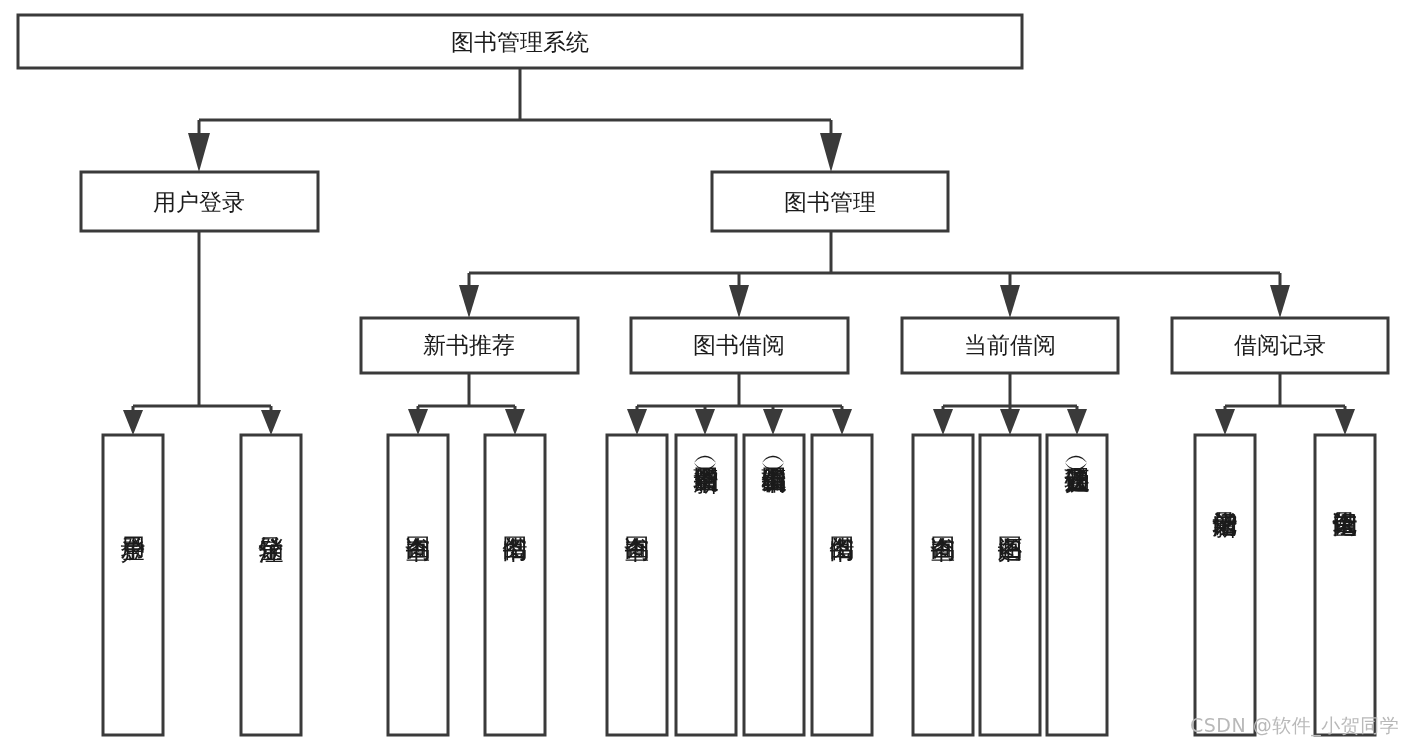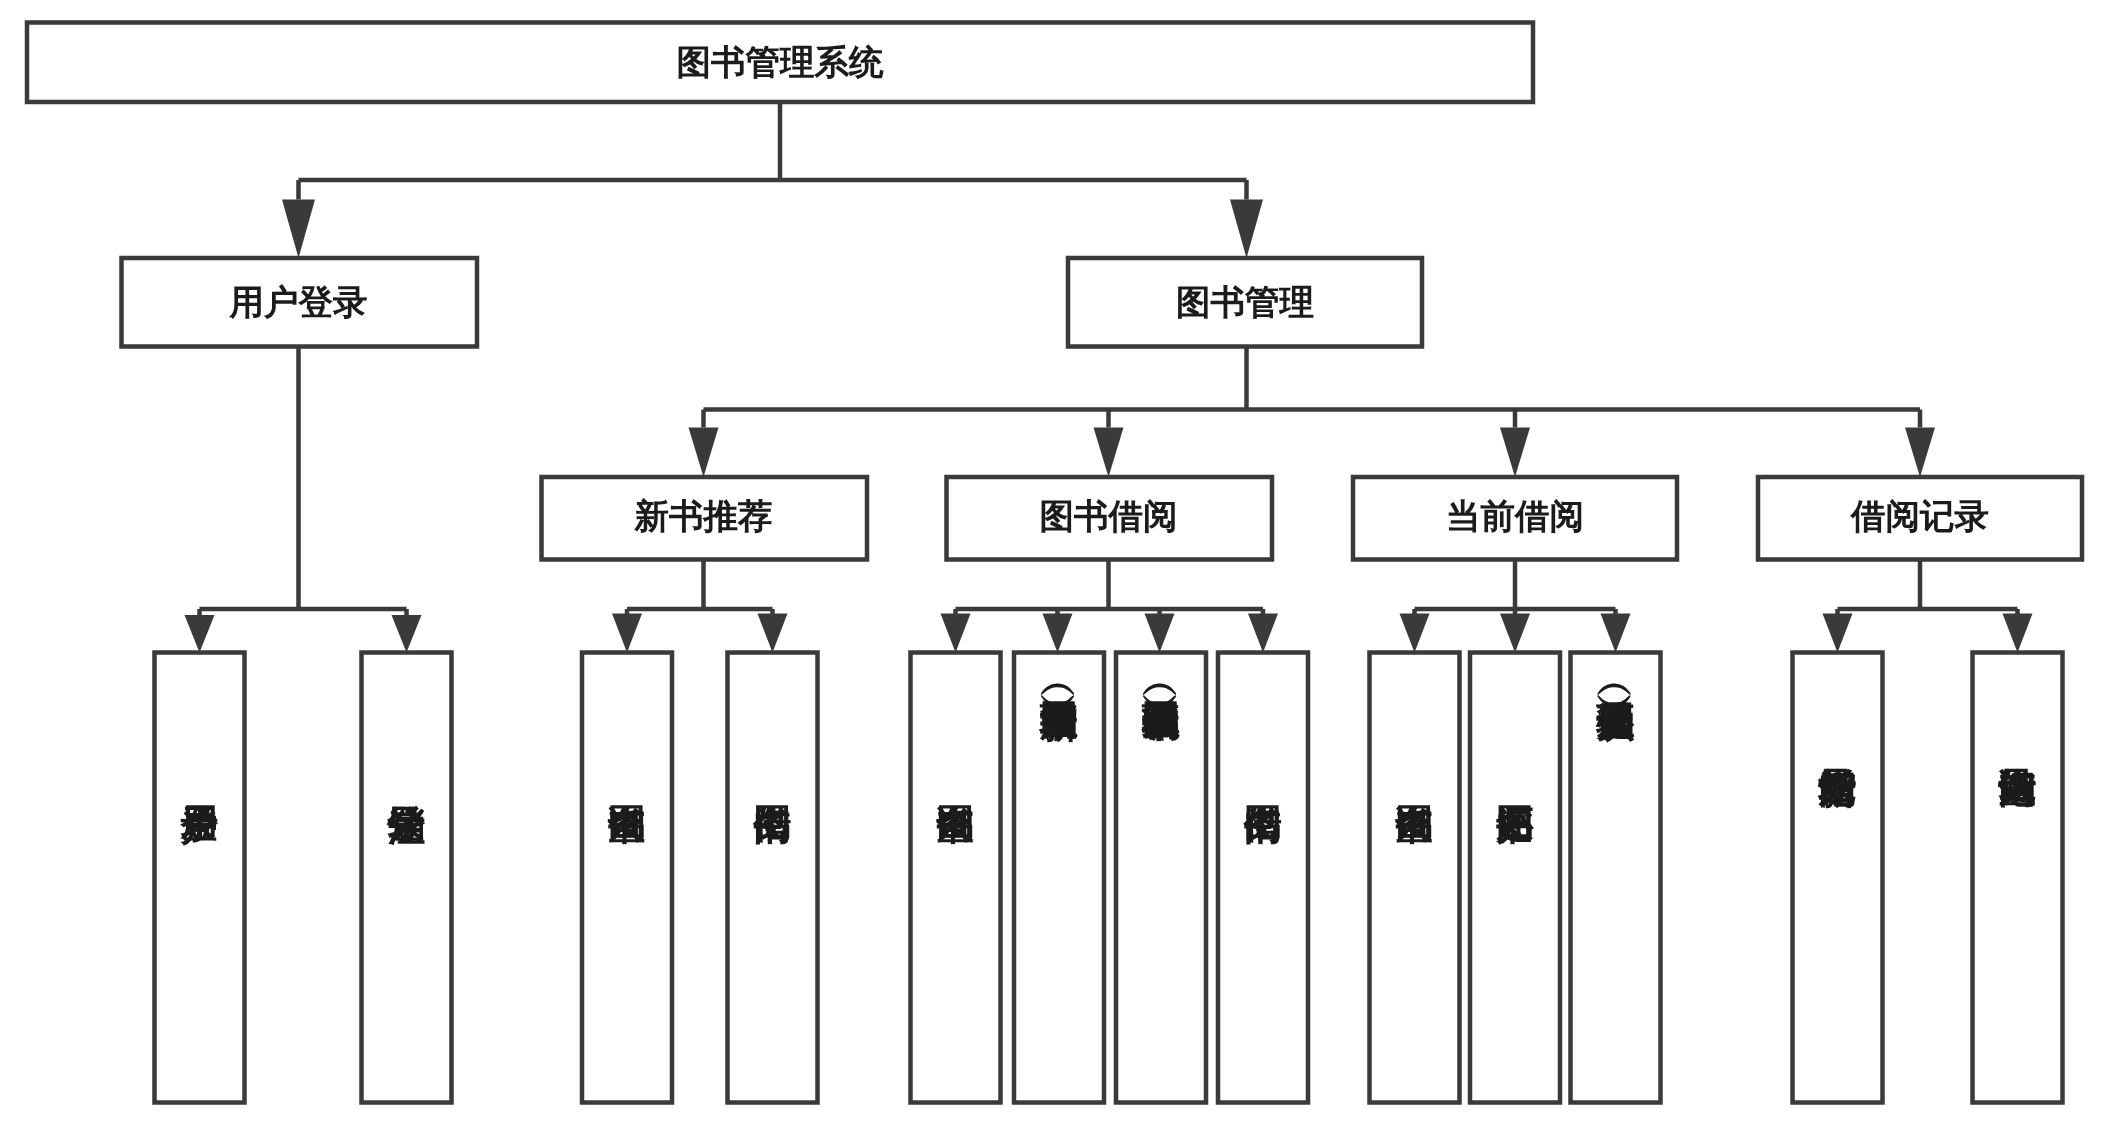--- a/index.html
+++ b/index.html
@@ -10,21 +10,20 @@
   }
   body {
     font-family: "DejaVu Sans", "Liberation Sans", sans-serif;
   }
   #diagram-root {
     position: relative;
     width: 1405px;
     height: 747px;
     background: #ffffff;
     overflow: hidden;
-    font-weight: bold;
   }
   svg.diagram-canvas {
     position: absolute;
     top: 0;
     left: 0;
     width: 1405px;
     height: 747px;
     display: block;
   }
   .node-box {
@@ -245,14 +244,15 @@
       <text class="node-label-v" x="1225" y="492">新增借阅记录</text>
     </g>
 
     <g>
       <rect class="node-box" x="1315" y="435" width="60" height="300"></rect>
       <text class="node-label-v" x="1345" y="492">查询借阅记录</text>
     </g>
 
   </svg>
 
+  <div class="watermark-text" style="left: 1190px; top: 713px;">CSDN @软件_小贺同学</div>
 
 </div>
 
 </body></html>

